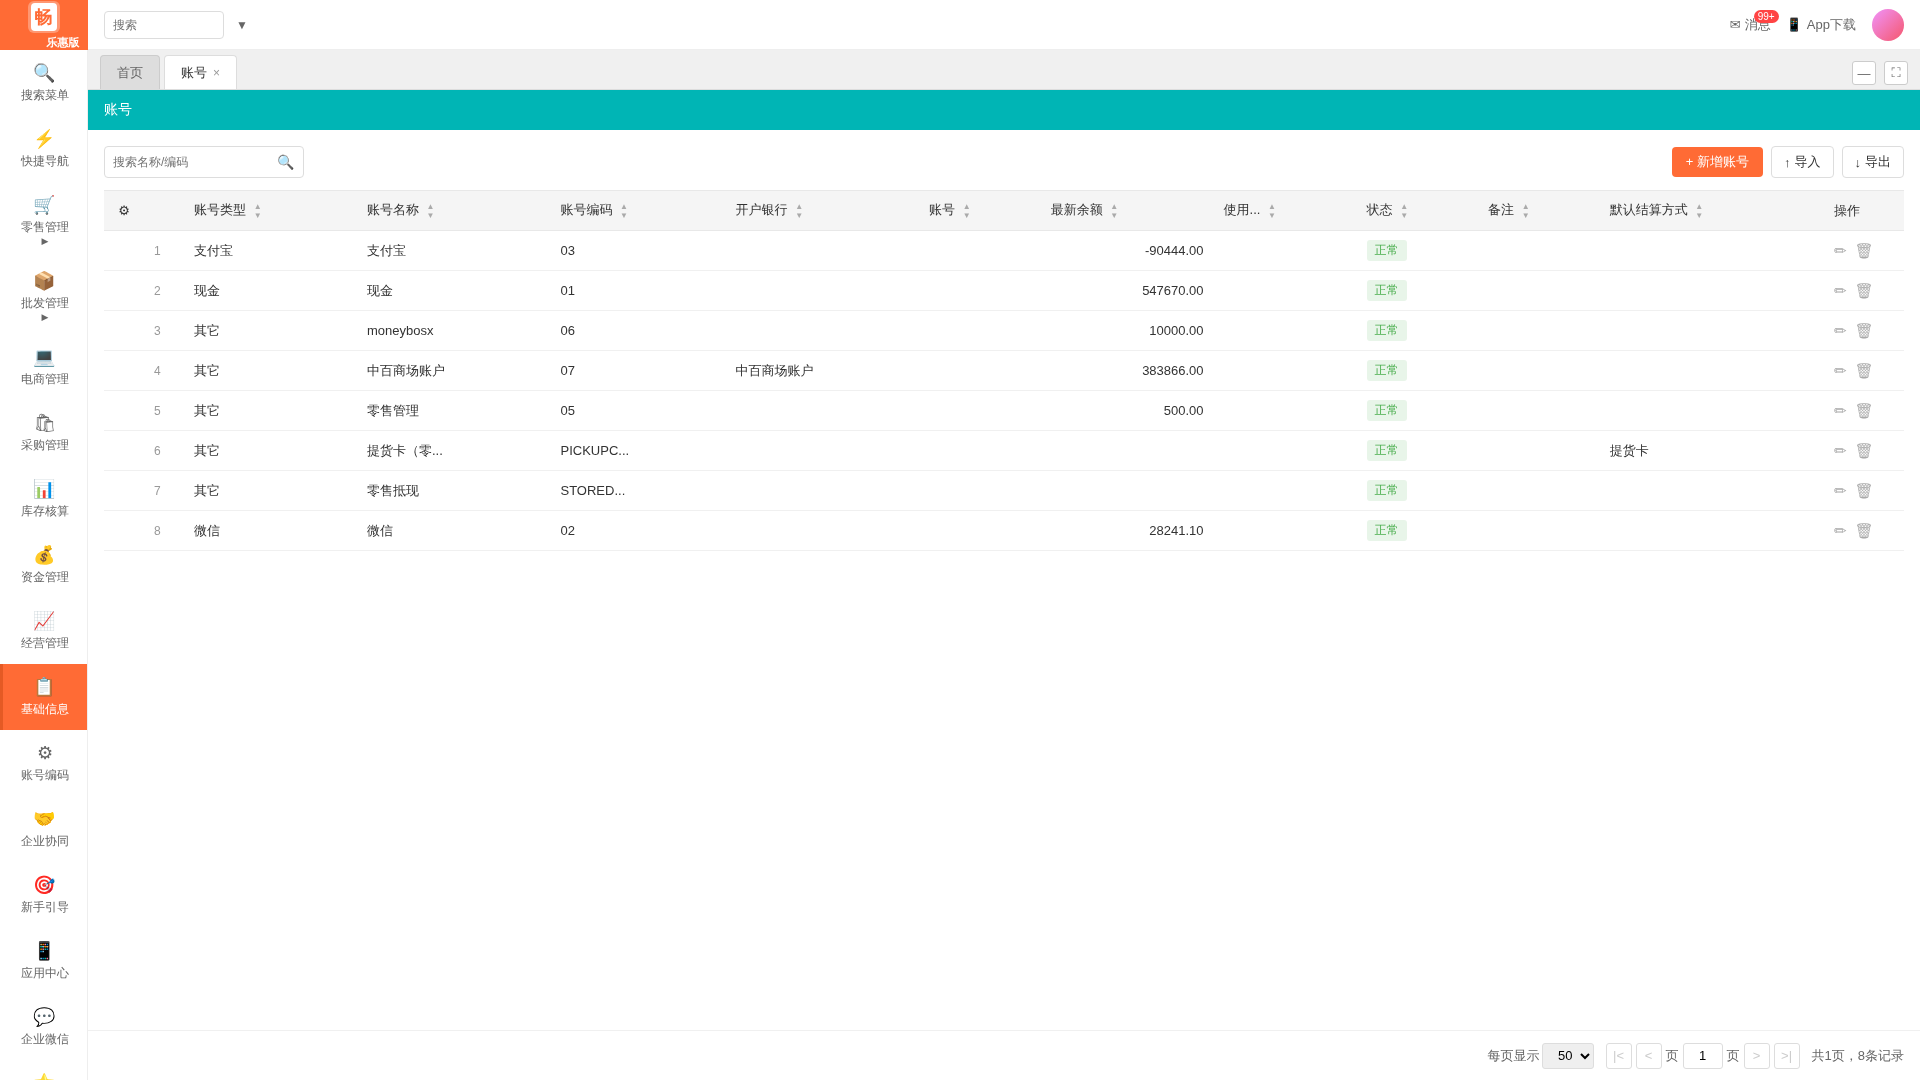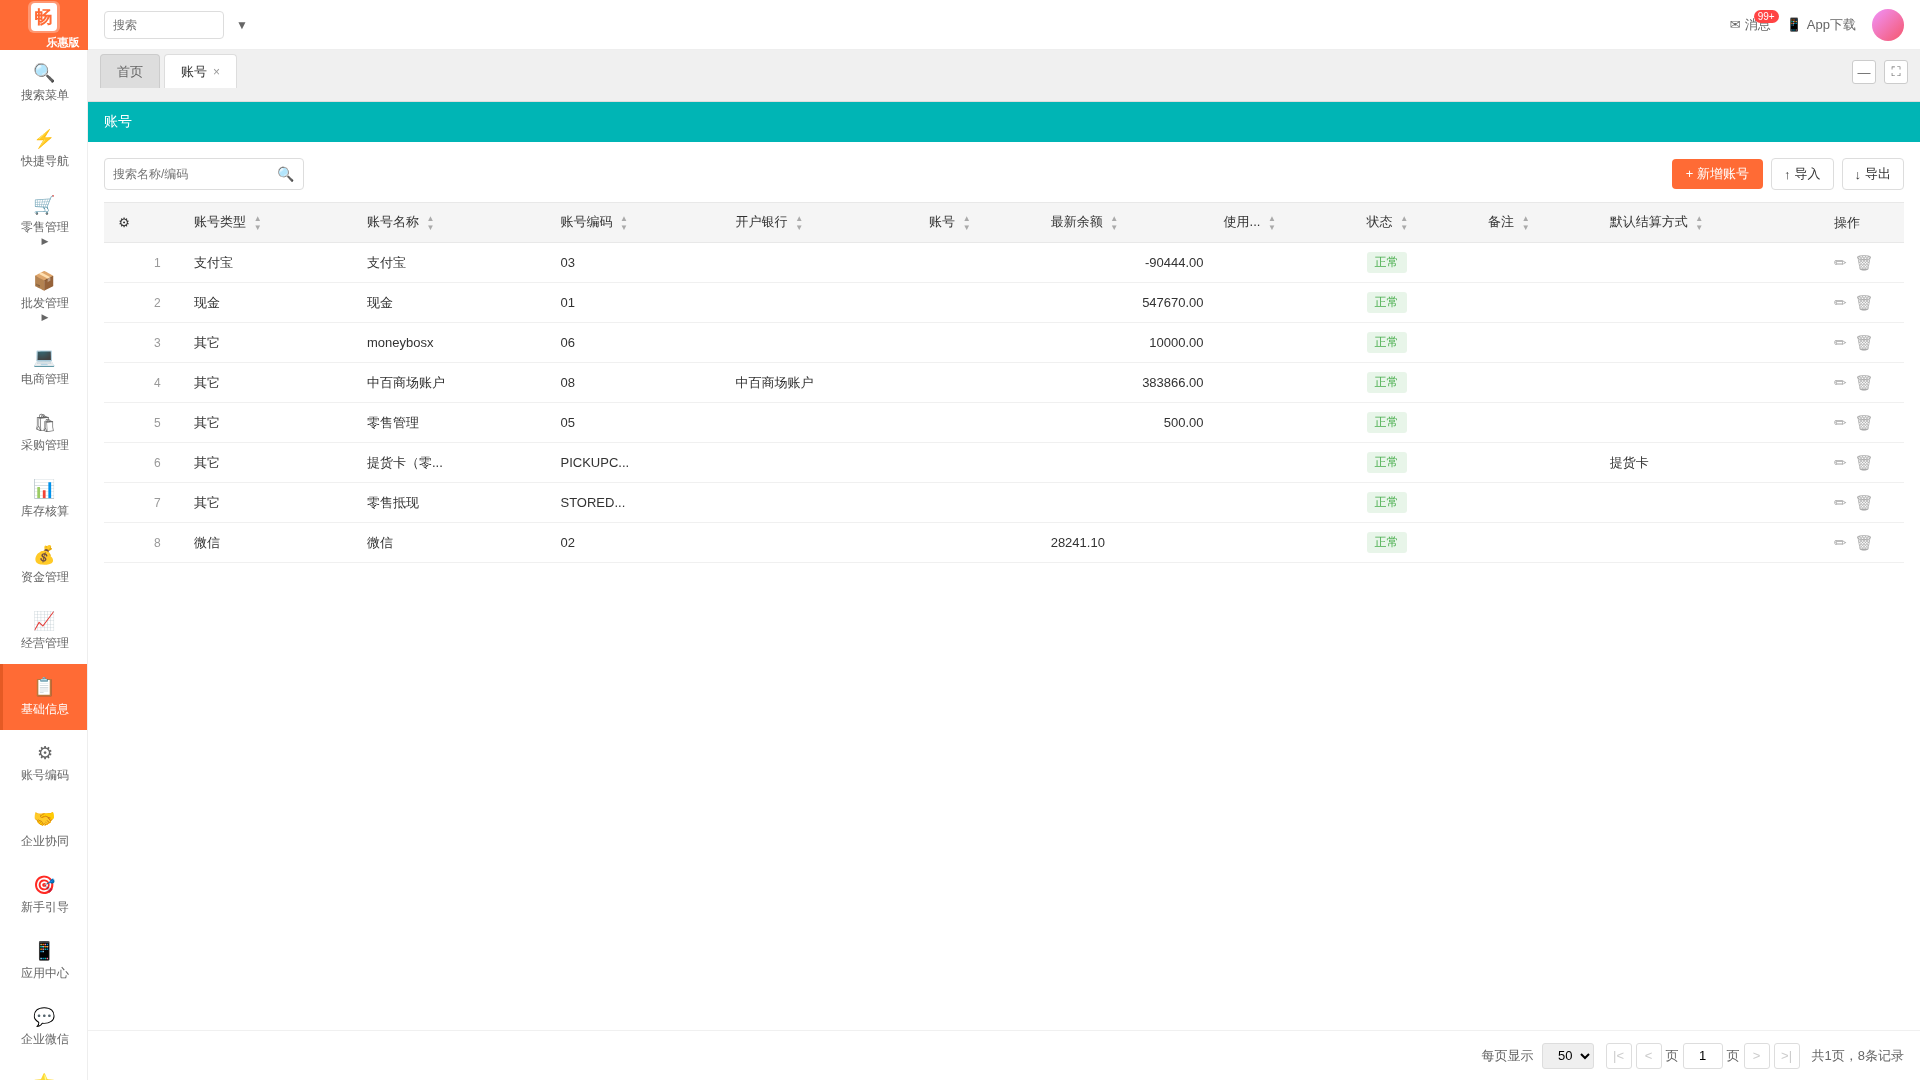--- a/index.html
+++ b/index.html
@@ -120,25 +120,25 @@
       padding: 1px 4px;
       border-radius: 8px;
       min-width: 16px;
       text-align: center;
     }
     .header-app { display: flex; align-items: center; gap: 4px; cursor: pointer; color: #666; font-size: 13px; }
     .header-avatar { width: 32px; height: 32px; border-radius: 50%; background: #ccc; overflow: hidden; cursor: pointer; }
 
     
     .tab-bar {
-      height: 52px;
+      height: 40px;
       background: #f0f0f0;
       display: flex;
       align-items: flex-end;
-      padding: 13px 12px;
+      padding: 0 12px;
       border-bottom: 1px solid #ddd;
       flex-shrink: 0;
     }
     .tab {
       height: 34px;
       padding: 0 16px;
       display: flex;
       align-items: center;
       gap: 6px;
       cursor: pointer;
@@ -318,21 +318,21 @@
       justify-content: flex-end;
       padding: 0 16px;
       gap: 12px;
       background: #fff;
       border-top: 1px solid #f0f0f0;
       flex-shrink: 0;
       font-size: 13px;
       color: #666;
     }
     .page-size-select {
-      display: flex; align-items: center; gap: 8px;
+      display: flex; align-items: center; gap: 2px;
     }
     .page-size-select select {
       border: 1px solid #ddd;
       border-radius: 3px;
       height: 26px;
       padding: 0 4px;
       font-size: 13px;
       text-align: right;
     }
     .pagination {
@@ -619,21 +619,21 @@
         <span class="action-btn" title="编辑">✏</span>
         <span class="action-btn" title="删除">🗑</span>
       </div>
     </td>
   </tr>
             <tr>
     <td></td>
     <td class="row-num">4</td>
     <td>其它</td>
     <td>中百商场账户</td>
-    <td>08</td>
+    <td>07</td>
     <td>中百商场账户</td>
     <td></td>
     <td style="text-align:right;">383866.00</td>
     <td></td>
     <td><span class="status-badge">正常</span></td>
     <td></td>
     <td></td>
     <td>
       <div class="action-btns">
         <span class="action-btn" title="编辑">✏</span>
@@ -702,21 +702,21 @@
     </td>
   </tr>
             <tr>
     <td></td>
     <td class="row-num">8</td>
     <td>微信</td>
     <td>微信</td>
     <td>02</td>
     <td></td>
     <td></td>
-    <td style="">28241.10</td>
+    <td style="text-align:right;">28241.10</td>
     <td></td>
     <td><span class="status-badge">正常</span></td>
     <td></td>
     <td></td>
     <td>
       <div class="action-btns">
         <span class="action-btn" title="编辑">✏</span>
         <span class="action-btn" title="删除">🗑</span>
       </div>
     </td>

